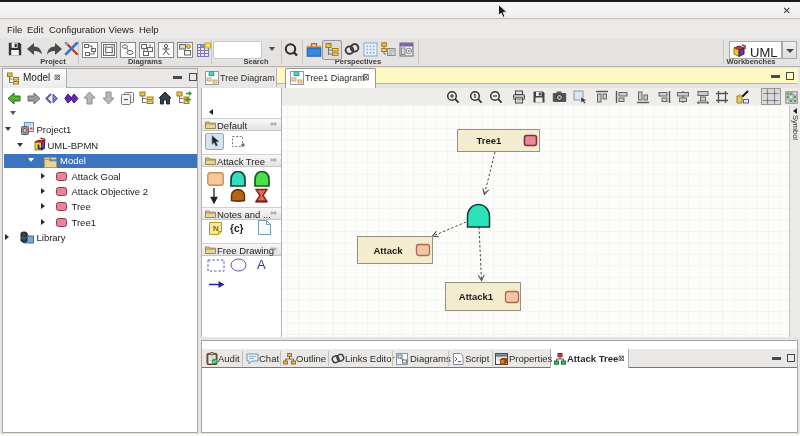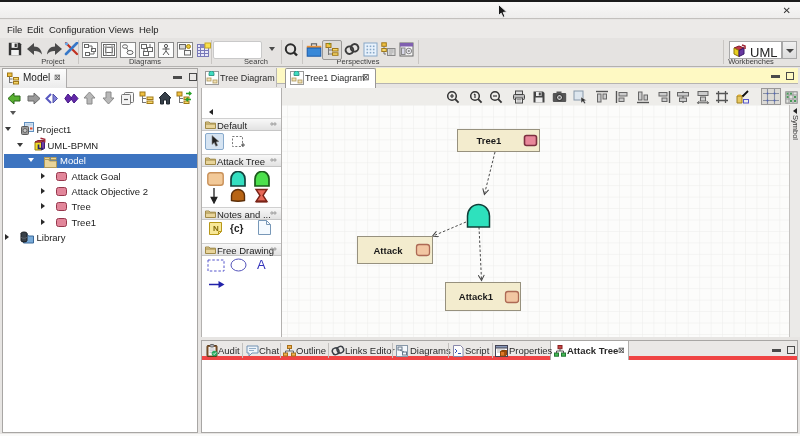--- a/index.html
+++ b/index.html
@@ -12,21 +12,21 @@
 #titlebar { position:absolute; left:0; top:0; width:800px; height:19px; background:linear-gradient(#f9f8f7,#eeedec); border-top:2px solid #1c1c1c; border-bottom:1px solid #c3c0bd; }
 #title-text { position:absolute; width:100%; text-align:center; top:3px; font-size:8.5px; font-weight:bold; color:#2c2c2c; text-indent:-3px; letter-spacing:0.3px; }
 #close-x { position:absolute; right:9px; top:3px; font-size:10px; color:#333; }
 
 
 #menubar { position:absolute; left:0; top:20px; width:800px; height:18px; background:#eceae8; font-size:9.5px; color:#1e1e1e; }
 #menubar span { position:absolute; top:4px; }
 
 
 #toolbar { position:absolute; left:0; top:38px; width:800px; height:29px; background:#e5e3e1; border-bottom:1px solid #b3b1af; }
-.tlabel { position:absolute; font-size:7.5px; color:#3d3d3d; top:19px; text-align:center; }
+.tlabel { position:absolute; font-size:7.5px; color:#3d3d3d; top:19px; text-align:center;font-weight:bold; }
 .tsep { position:absolute; top:2px; width:1px; height:24px; background:#c9c6c3; }
 
 
 #leftpanel { position:absolute; left:2px; top:68px; width:196px; height:365px; background:#fff; border:1px solid #a8a6a4; }
 #lp-tabbar { position:absolute; left:0; top:0; width:194px; height:19px; background:#eae8e6; border-bottom:1px solid #b5b3b1; }
 #lp-tab { position:absolute; left:0; top:0; height:19px; width:64px; background:linear-gradient(#fdfdfd,#ebebeb); border-right:1px solid #adabab; font-size:10px; color:#222; }
 .tree-txt { position:absolute; font-size:9.5px; color:#1c1c1c; }
 .tri-d { position:absolute; width:0; height:0; border-left:3.5px solid transparent; border-right:3.5px solid transparent; border-top:4.5px solid #3a3a3a; }
 .tri-r { position:absolute; width:0; height:0; border-top:3.5px solid transparent; border-bottom:3.5px solid transparent; border-left:4.5px solid #2a2a2a; }
 .pinkbox { position:absolute; width:11px; height:9px; background:#e2869a; border:1.5px solid #96374c; border-radius:2.5px; }
@@ -41,21 +41,21 @@
 .pal-hdr span { position:absolute; left:15px; top:1px; font-size:9.5px; color:#1e1e1e; }
 .pal-oo { position:absolute; right:4px; top:4px; width:7px; height:4px; }
 
 
 #canvastoolbar { position:absolute; left:282px; top:88px; width:518px; height:17px; background:#eeedea; }
 #canvas { position:absolute; left:282px; top:105px; width:507px; height:232px; background:#fcfcfb; }
 #symbolstrip { position:absolute; left:789px; top:105px; width:11px; height:232px; background:#ebeae8; border-left:1px solid #c5c3c1; }
 
 
 #bottompanel { position:absolute; left:201px; top:340px; width:597px; height:93px; background:#fff; border:1px solid #a8a6a4; }
-#bp-tabbar { position:absolute; left:0; top:0; width:595px; height:19px; background:#eae8e6; border-bottom:4px solid #ef4444; }
+#bp-tabbar { position:absolute; left:0; top:8px; width:595px; height:19px; background:#eae8e6; border-bottom:1px solid #ef4444; }
 .btab { position:absolute; top:0; height:19px; font-size:9.5px; color:#2a2a2a; line-height:19px; }
 .bsep { position:absolute; top:2px; width:1px; height:15px; background:#c2c0be; }
 #bp-hdr { position:absolute; left:0; top:20px; width:595px; height:14px; background:#fcfcfc; border-bottom:1px solid #e4e4e4; font-size:10.5px; color:#8e8e8e; }
 </style>
 </head>
 <body>
 
 <div id="titlebar">
   <div id="close-x">✕</div>
 </div>

